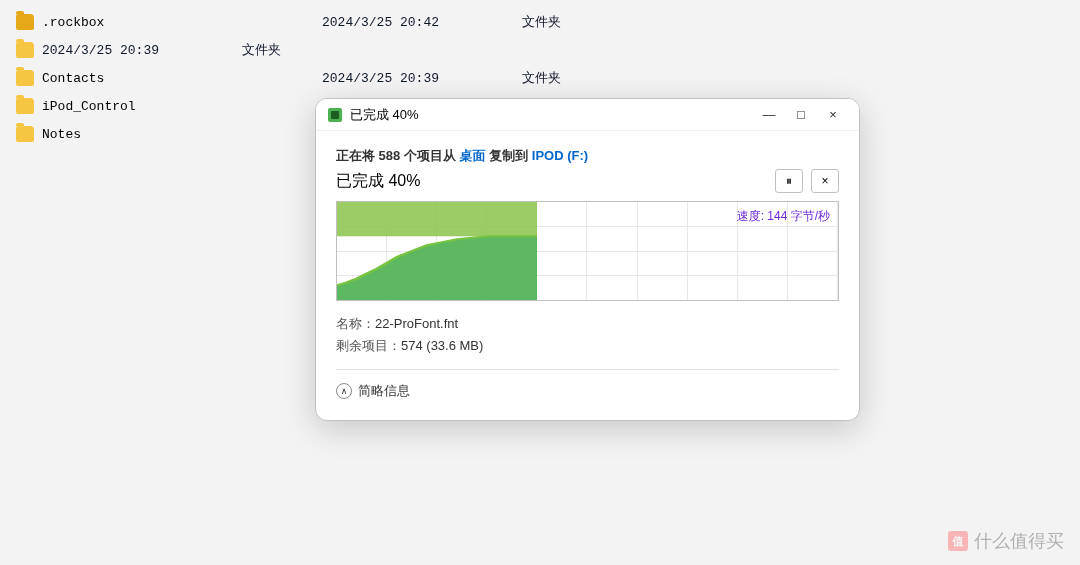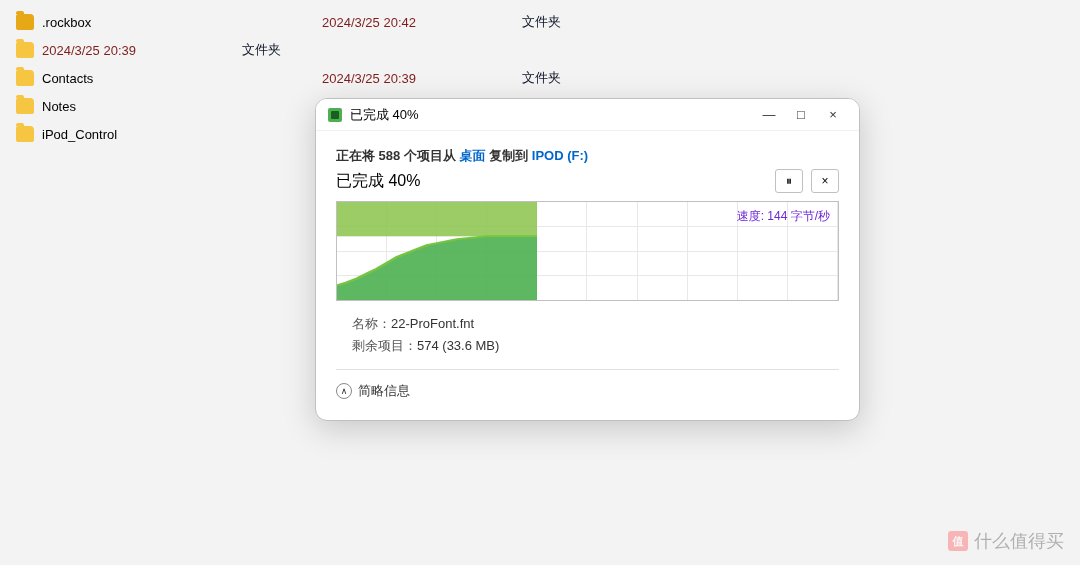--- a/index.html
+++ b/index.html
@@ -12,20 +12,21 @@
       position: relative;
     }
 
     
     .file-list {
       position: absolute;
       top: 0;
       left: 0;
       width: 100%;
       padding: 8px 0;
+      font-family: Liberation Mono, monospace;
     }
 
     .file-row {
       display: flex;
       align-items: center;
       height: 28px;
       padding: 0 16px;
       font-size: 13px;
       color: #000;
     }
@@ -59,21 +60,21 @@
     }
 
     .file-name {
       width: 280px;
       flex-shrink: 0;
     }
 
     .file-date {
       width: 200px;
       flex-shrink: 0;
-      color: #7f1d1d;
+      color: #0f172a;
     }
 
     .file-type {
       color: #0f172a;
     }
 
     
     .dialog {
       position: absolute;
       top: 98px;
@@ -201,21 +202,20 @@
 
     .progress-info {
       font-size: 13px;
       color: #333;
       line-height: 1.7;
       margin-bottom: 12px;
     }
 
     .progress-info .label {
       color: #555;
-      margin-left: 16px;
     }
 
     .divider {
       border: none;
       border-top: 1px solid #e0e0e0;
       margin: 8px 0;
     }
 
     .collapse-row {
       display: flex;
@@ -287,30 +287,30 @@
 
   <div class="file-row">
     <div class="folder-icon"></div>
     <span class="file-name">Contacts</span>
     <span class="file-date">2024/3/25 20:39</span>
     <span class="file-type">文件夹</span>
   </div>
 
   <div class="file-row">
     <div class="folder-icon"></div>
+    <span class="file-name">iPod_Control</span>
+    <span class="file-date">2024/3/25 20:39</span>
+    <span class="file-type">文件夹</span>
+  </div>
+
+  <div class="file-row">
+    <div class="folder-icon"></div>
     <span class="file-name">Notes</span>
     <span class="file-date"></span>
     <span class="file-type"></span>
-  </div>
-
-  <div class="file-row">
-    <div class="folder-icon"></div>
-    <span class="file-name">iPod_Control</span>
-    <span class="file-date">2024/3/25 20:39</span>
-    <span class="file-type">文件夹</span>
   </div>
 </div>
 
 <div class="dialog">
 
   <div class="dialog-titlebar">
     <div style="display:flex;align-items:center;margin-right:8px;">
       <div style="width:14px;height:14px;background:#4caf50;border-radius:2px;display:flex;align-items:center;justify-content:center;">
         <div style="width:8px;height:8px;background:#1b5e20;border-radius:1px;"></div>
       </div>

